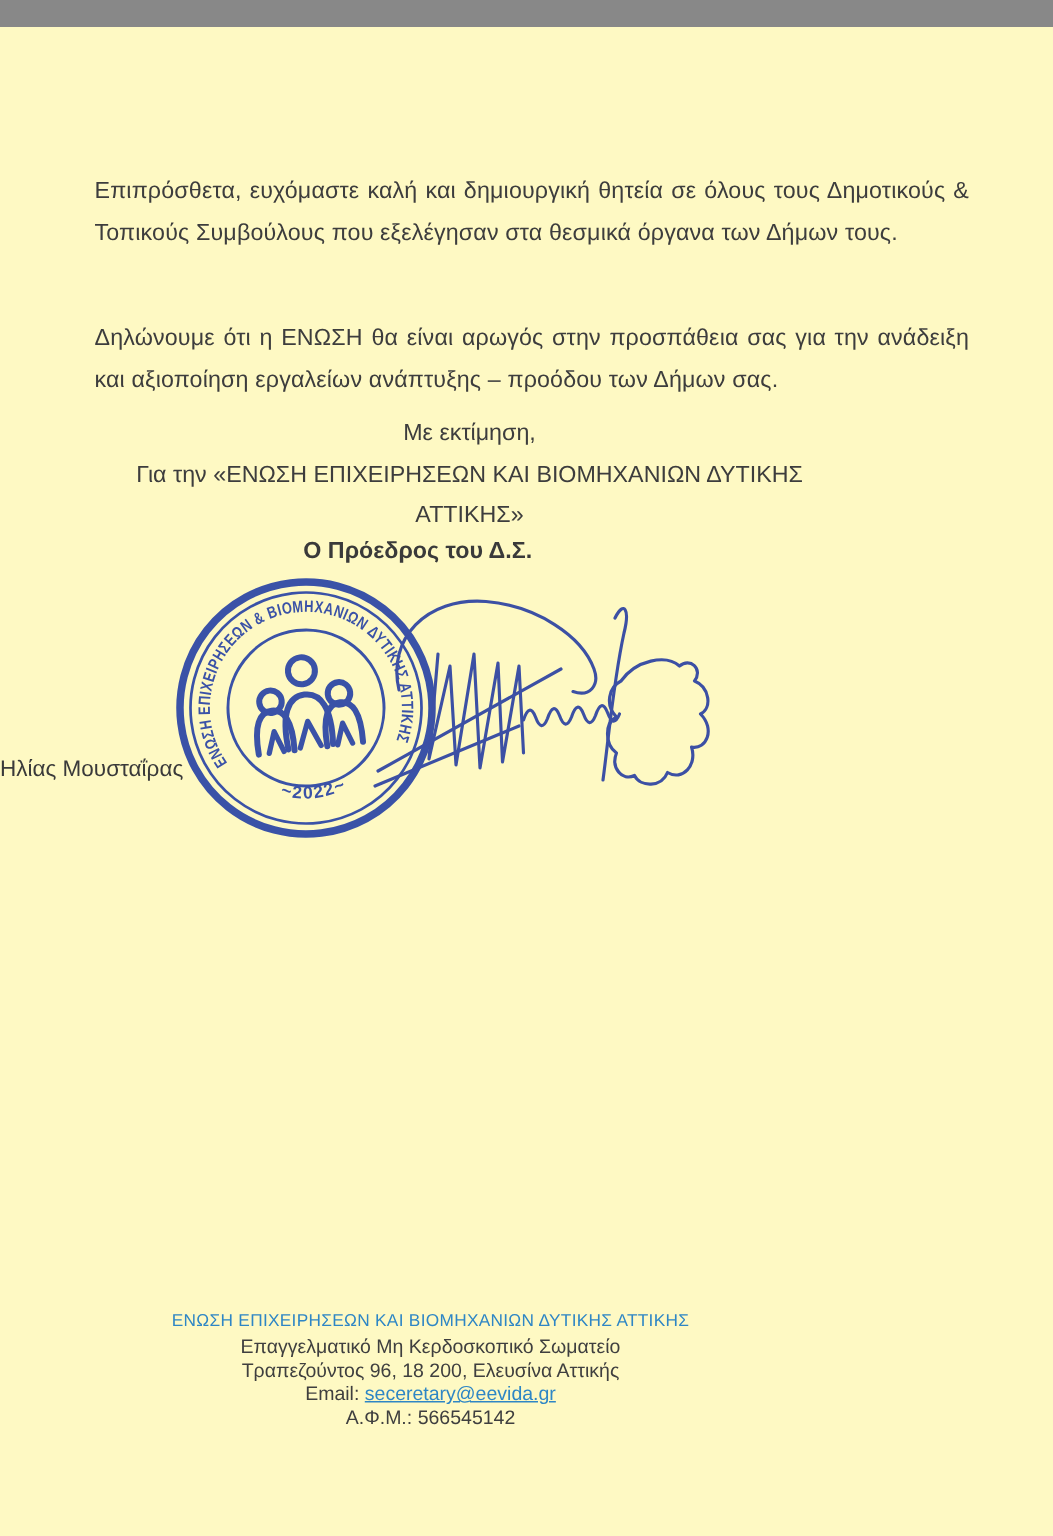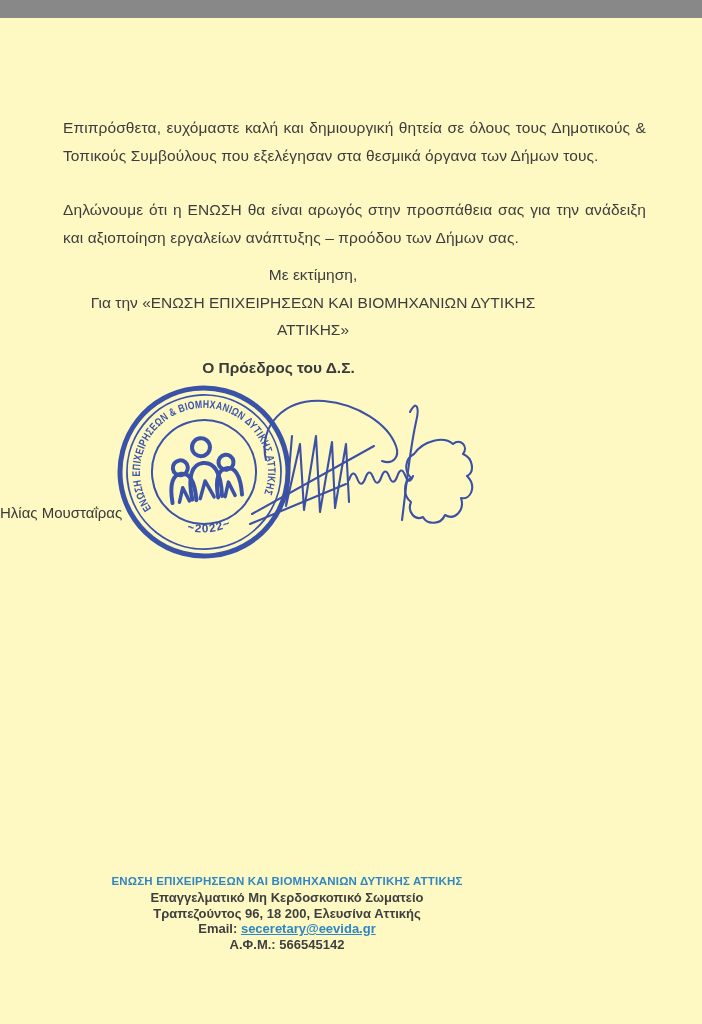--- a/index.html
+++ b/index.html
@@ -19,24 +19,24 @@
     position: absolute;
     left: 63px;
     width: 583px;
     font-size: 15.5px;
     line-height: 28px;
     text-align: justify;
     color: #3d3d3d;
     letter-spacing: 0.1px;
   }
   .par-1 { top: 96px; }
-  .par-2 { top: 178px; }
+  .par-2 { top: 194px; }
   .closing-block {
     position: absolute;
-    top: 243px;
+    top: 257px;
     left: 63px;
     width: 500px;
     text-align: center;
     font-size: 15.5px;
     line-height: 27.5px;
     color: #3d3d3d;
   }
   .president-line {
     position: absolute;
     top: 341px;
@@ -69,21 +69,21 @@
     text-align: left;
     font-size: 15px;
     color: #3a3a3a;
   }
   .footer {
     position: absolute;
     top: 855px;
     left: 0;
     width: 574px;
     text-align: center;
-    font-weight: bold;
+    font-weight: normal;
     color: #3f3f3f;
   }
   .footer-org {
     font-size: 11.5px;
     line-height: 17px;
     letter-spacing: 0.2px;
   }
   .footer-line {
     font-size: 13px;
     line-height: 15.5px;

